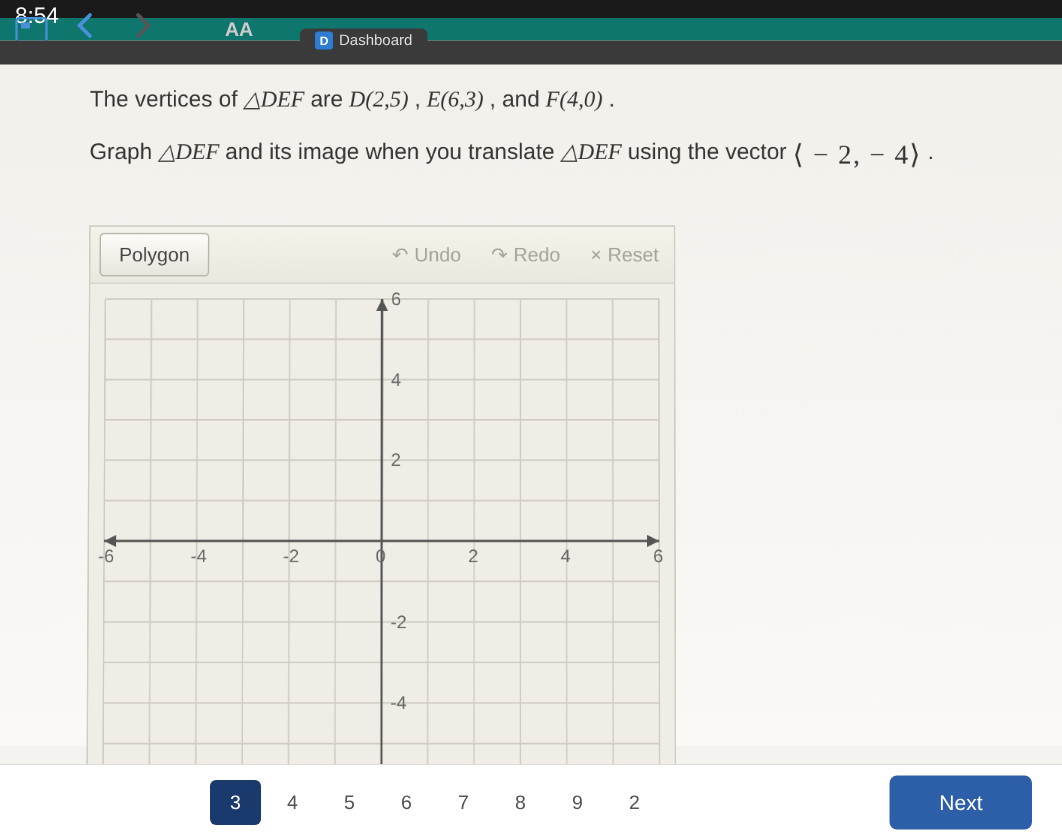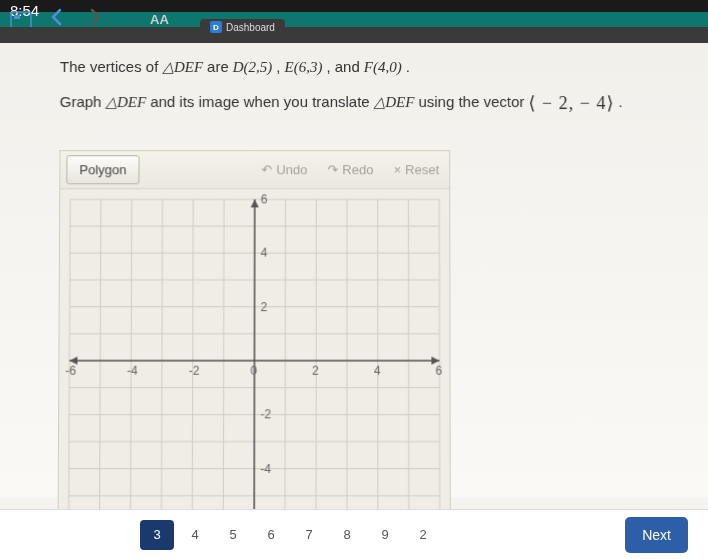--- a/index.html
+++ b/index.html
@@ -161,21 +161,21 @@
       cursor: pointer;
     }
     .page-num.current {
       background: #1a3a6e;
       color: #fff;
     }
     .next-btn {
       margin-left: auto;
       background: #2d5fa8;
       color: #fff;
-      padding: 10px 17px;
+      padding: 10px 33px;
       border-radius: 5px;
       font-size: 14px;
       font-weight: 500;
       cursor: pointer;
       border: none;
     }
   </style>
 </head>
 <body>
 

